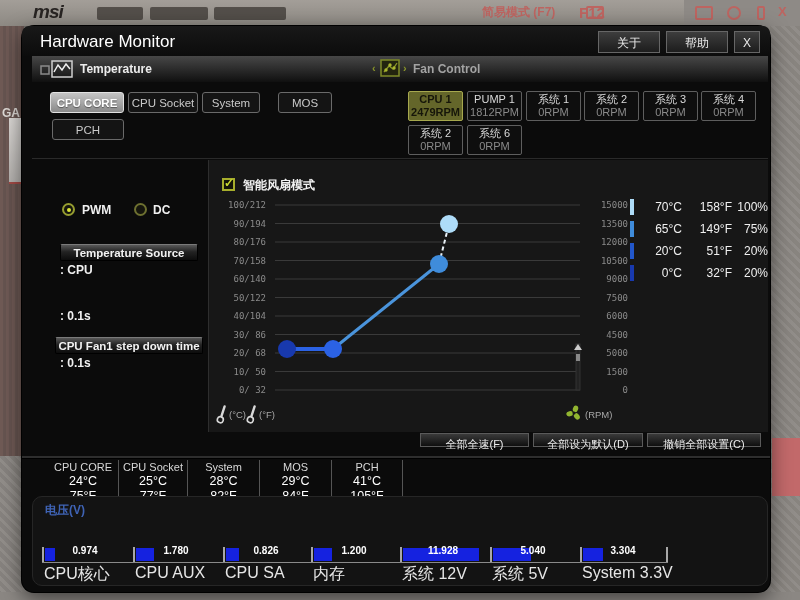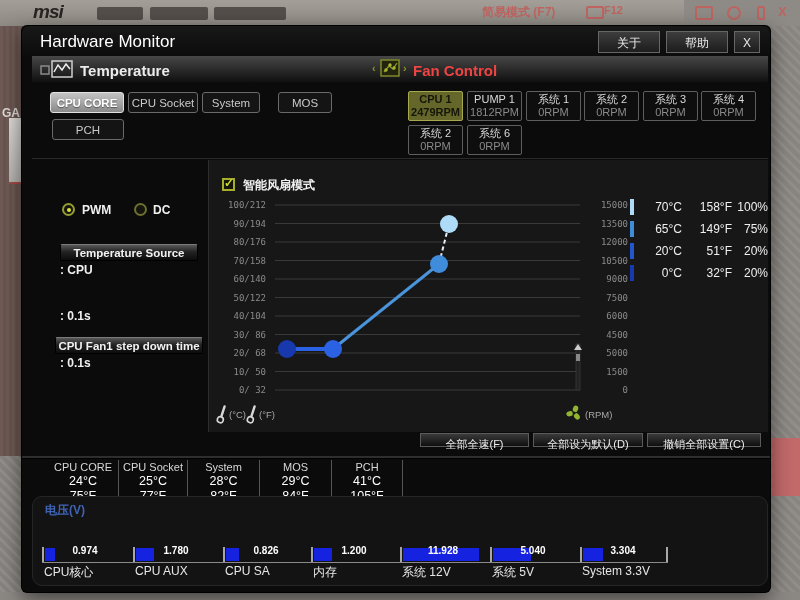--- a/index.html
+++ b/index.html
@@ -21,30 +21,30 @@
   #rightcol{position:absolute;left:770px;top:26px;width:30px;height:574px;
     background:repeating-linear-gradient(45deg,#918d89 0 3px,#88847f 3px 7px);}
   #botstrip{position:absolute;left:0;top:592px;width:800px;height:8px;background:#8b8783;}
   #ga{position:absolute;left:2px;top:106px;color:#ddd9d5;font-weight:bold;font-size:12px;}
   #whitebar{position:absolute;left:9px;top:118px;width:14px;height:64px;
     background:linear-gradient(#dcd9d6,#b5b2af);border-bottom:2px solid #a34a46;}
   #pinkrect{position:absolute;left:772px;top:438px;width:28px;height:58px;background:#c2696a;}
 
   
   #dialog{position:absolute;left:22px;top:26px;width:748px;height:566px;background:#0b0b0b;
-    border-radius:5px;box-shadow:0 0 0 1px #000,0 6px 20px rgba(0,0,0,.55);}
+    border-radius:12px;box-shadow:0 0 0 1px #000,0 6px 20px rgba(0,0,0,.55);}
   #titlebar{position:absolute;left:0;top:0;width:748px;height:30px;
     background:linear-gradient(#181818,#0c0c0c);border-radius:7px 7px 0 0;}
   #wtitle{position:absolute;left:18px;top:6px;font-size:17px;color:#fff;}
   .tbtn{position:absolute;top:5px;height:22px;line-height:22px;text-align:center;color:#e8e8e8;
     font-size:12px;background:linear-gradient(#3d3d3d,#1d1d1d);border:1px solid #666;box-sizing:border-box;}
 
   .band{position:absolute;top:30px;height:26px;background:linear-gradient(#474747,#101010);}
-  .bandlabel{position:absolute;top:36px;font-size:15px;font-weight:bold;color:#ececec;}
-  .fanlabel{color:#ef4444;}
+  .bandlabel{position:absolute;top:36px;font-size:12px;font-weight:bold;color:#ececec;}
+  .fanlabel{color:#a3a3a3;}
   .chev{position:absolute;top:36px;color:#8a962a;font-size:11px;font-weight:bold;}
 
   .tempbtn{position:absolute;height:21px;line-height:21px;text-align:center;font-size:11.5px;
     color:#c9c9c9;background:#141414;border:1px solid #6a6a6a;border-radius:3px;box-sizing:border-box;}
   .tempbtn.sel{background:linear-gradient(#c4c4c4,#8a8a8a);border:1px solid #e2e2e2;color:#fff;
     text-shadow:0 1px 1px #555;font-weight:bold;}
 
   .fanbox{position:absolute;width:55px;height:30px;background:#0e0e0e;border:1px solid #5e5e5e;
     border-radius:2px;box-sizing:border-box;text-align:center;}
   .fanbox .fname{font-size:11px;color:#dadada;line-height:13px;margin-top:1px;}
@@ -98,35 +98,35 @@
   #vpanel{position:absolute;left:10px;top:470px;width:736px;height:90px;background:#131313;
     border:1px solid #262626;border-radius:10px;box-sizing:border-box;}
   #vtitle{position:absolute;left:23px;top:476px;font-size:12px;font-weight:bold;color:#3f63b5;}
   #vbase{position:absolute;left:20px;top:536px;width:626px;height:1px;background:#8a8a8a;}
   #vendtick{position:absolute;left:644px;top:521px;width:2px;height:15px;background:#a8a8a8;}
   .vitem{position:absolute;top:516px;width:88px;height:42px;}
   .vtick{position:absolute;left:0;top:5px;width:2px;height:15px;background:#a8a8a8;}
   .vbar{position:absolute;left:3px;top:6px;height:13px;background:#1522e0;}
   .vval{position:absolute;left:0;top:1px;width:86px;text-align:center;font-size:10px;font-weight:bold;
     color:#fff;line-height:16px;}
-  .vlabel{position:absolute;left:2px;top:22px;width:112px;font-size:12px;color:#e6e6e6;}
+  .vlabel{position:absolute;left:2px;top:22px;width:112px;font-size:16px;color:#e6e6e6;}
 </style>
 </head>
 <body>
 
 <div id="stage">
 
   <div id="topbar">
     <div class="logo">msi</div>
     <div class="blurblock" style="left:97px;width:46px"></div>
     <div class="blurblock" style="left:150px;width:58px"></div>
     <div class="blurblock" style="left:214px;width:72px"></div>
     <div class="redtxt" style="left:482px">简易模式 (F7)</div>
     <div class="redicon" style="left:586px;width:14px;height:9px"></div>
-    <div class="redtxt" style="left:604px;font-size:11px">F12</div>
+    <div class="redtxt" style="left:579px;font-size:15px">F12</div>
     <div class="redicon" style="left:695px;width:14px;height:10px"></div>
     <div class="redicon" style="left:727px;width:10px;height:10px;border-radius:50%"></div>
     <div class="redicon" style="left:757px;width:4px;height:10px"></div>
     <div class="redtxt" style="left:778px;font-size:13px">X</div>
   </div>
   <div id="leftcol"></div>
   <div id="ga">GA</div>
   <div id="whitebar"></div>
   <div id="leftcol2"></div>
   <div id="rightcol"></div>

